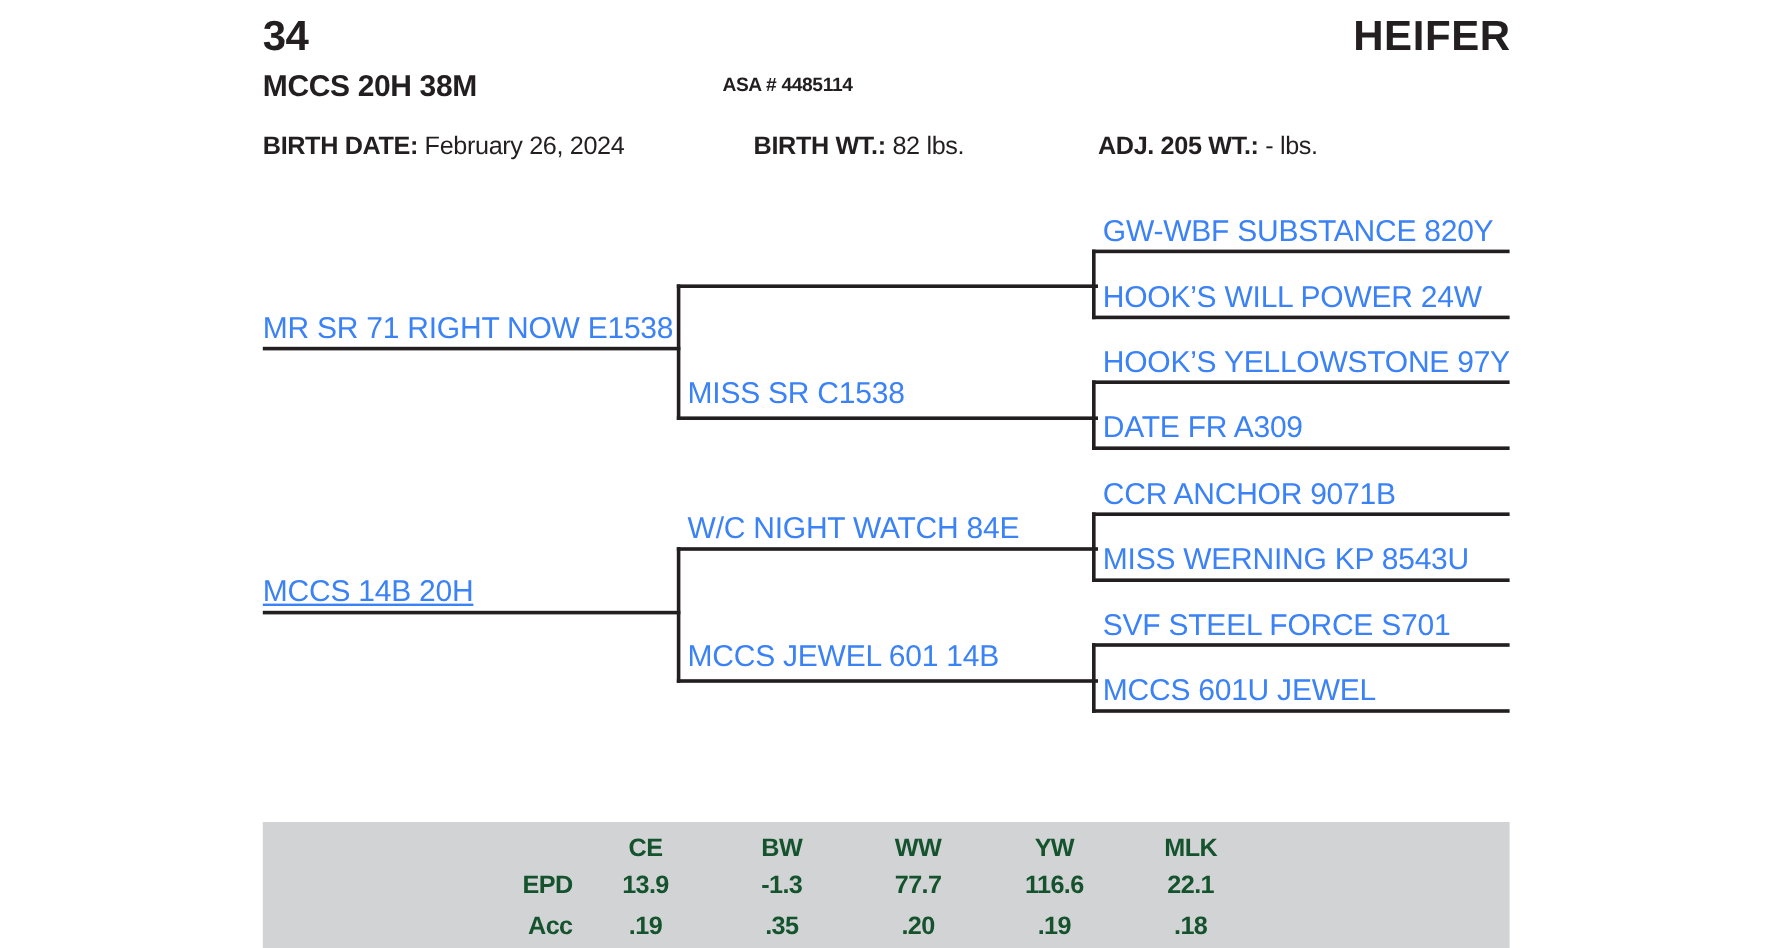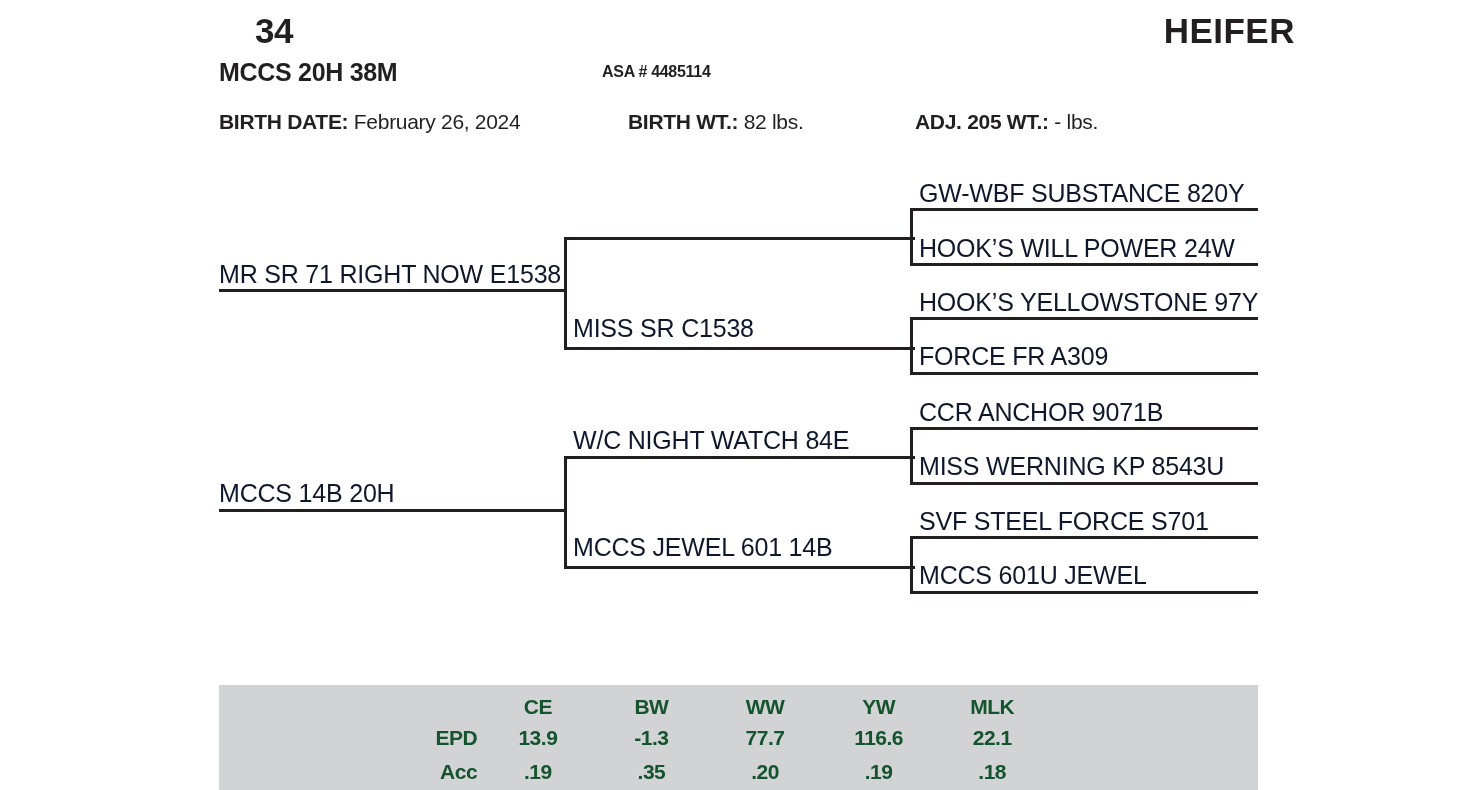--- a/index.html
+++ b/index.html
@@ -24,21 +24,21 @@
     top: 0px;
     width: 1040px;
     height: 140px;
   }
   .hdr-row {
     position: absolute;
     left: 0;
     width: 100%;
     white-space: nowrap;
   }
-  #hdr-row-1 { top: 12px; height: 44px; margin-left: 36px; }
+  #hdr-row-1 { top: 12px; height: 44px; }
   #hdr-row-2 { top: 57px; height: 32px; }
   #hdr-row-3 { top: 91px; height: 32px; }
 
   .lot-number {
     position: absolute;
     left: 0;
     top: 0;
     font-size: 35px;
     font-weight: bold;
     letter-spacing: -0.5px;
@@ -91,21 +91,21 @@
     top: 0;
     width: 1480px;
     height: 790px;
   }
   .ped-name {
     position: absolute;
     font-size: 25px;
     line-height: 27px;
     letter-spacing: -0.2px;
     white-space: nowrap;
-    color: #0f172a;
+    color: #3b82f6;
   }
   .hline {
     position: absolute;
     height: 3px;
     background: #231f20;
   }
   .vline {
     position: absolute;
     width: 3px;
     background: #231f20;
@@ -193,24 +193,24 @@
 
   <div class="vline" style="left:910px; top:208px; height:58px;"></div>
   <div class="ped-name" style="left:919px; top:180px;">GW-WBF SUBSTANCE 820Y</div>
   <div class="hline" style="left:910px; top:208px; width:348px;"></div>
   <div class="ped-name" style="left:919px; top:235px;">HOOK’S WILL POWER 24W</div>
   <div class="hline" style="left:910px; top:263px; width:348px;"></div>
 
   <div class="vline" style="left:910px; top:317px; height:58px;"></div>
   <div class="ped-name" style="left:919px; top:289px;">HOOK’S YELLOWSTONE 97Y</div>
   <div class="hline" style="left:910px; top:317px; width:348px;"></div>
-  <div class="ped-name" style="left:919px; top:343px;">FORCE FR A309</div>
+  <div class="ped-name" style="left:919px; top:343px;">DATE FR A309</div>
   <div class="hline" style="left:910px; top:372px; width:348px;"></div>
 
-  <div class="ped-name" style="left:219px; top:480px;">MCCS 14B 20H</div>
+  <div class="ped-name" style="left:219px; top:480px;text-decoration:underline;">MCCS 14B 20H</div>
   <div class="hline" style="left:219px; top:509px; width:348px;"></div>
   <div class="vline" style="left:564px; top:456px; height:113px;"></div>
 
   <div class="ped-name" style="left:573px; top:427px;">W/C NIGHT WATCH 84E</div>
   <div class="hline" style="left:564px; top:456px; width:351px;"></div>
 
   <div class="ped-name" style="left:573px; top:534px;">MCCS JEWEL 601 14B</div>
   <div class="hline" style="left:564px; top:566px; width:351px;"></div>
 
   <div class="vline" style="left:910px; top:427px; height:58px;"></div>

